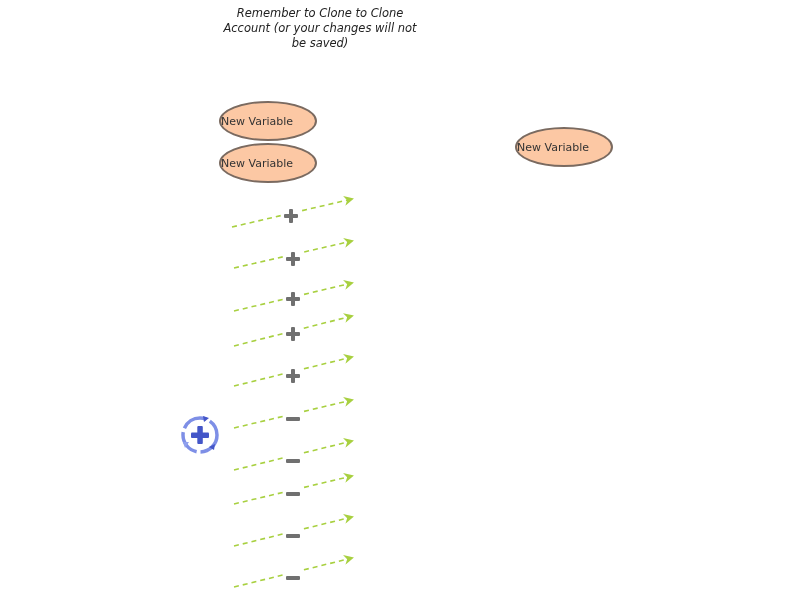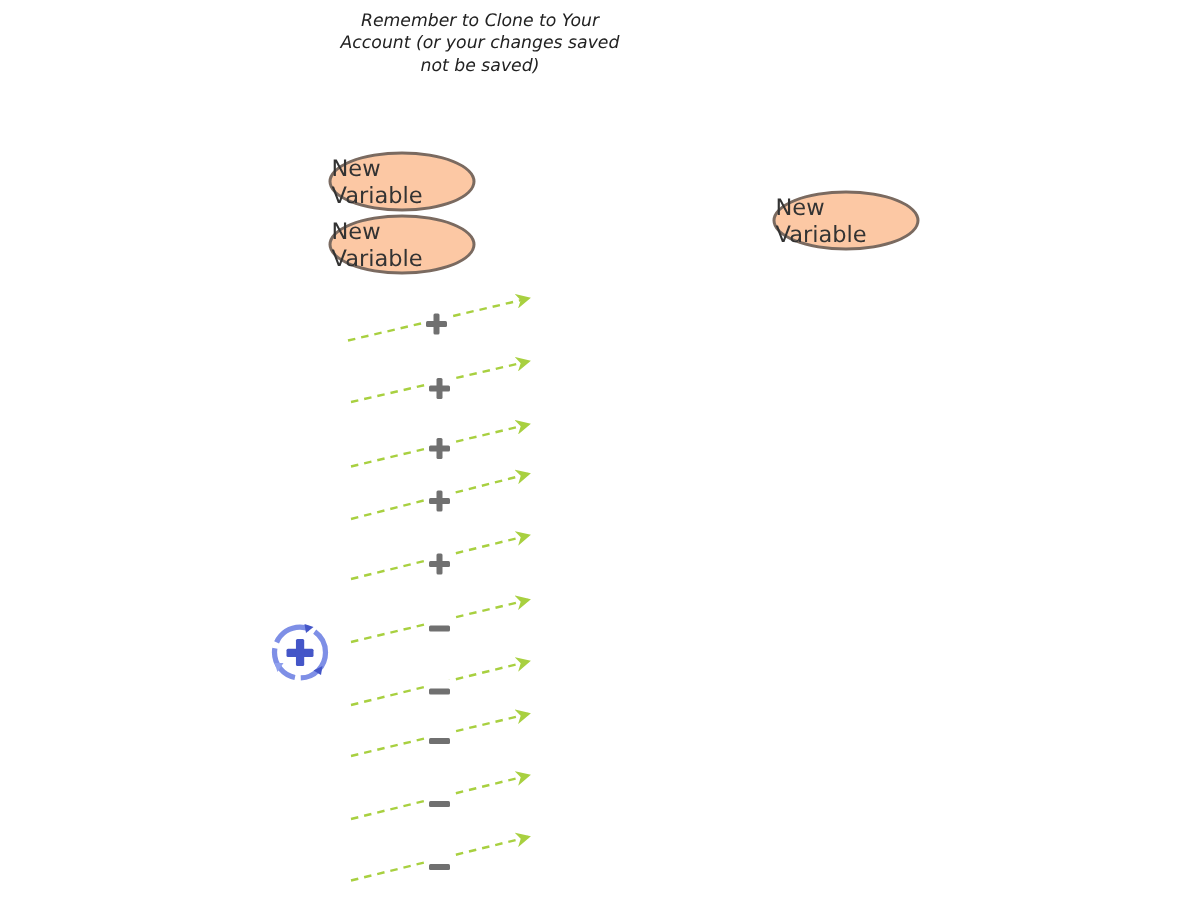--- a/index.html
+++ b/index.html
@@ -1,25 +1,25 @@
 <!DOCTYPE html>
 <html><head>
 <meta charset="utf-8">
 <style>
   html, body { margin:0; padding:0; }
   body { width:800px; height:600px; background:#ffffff; position:relative; overflow:hidden; font-family:"DejaVu Sans", sans-serif; }
   .notice { position:absolute; left:220px; top:6px; width:200px; text-align:center; font-style:italic; font-size:11.5px; line-height:15px; color:#222; }
-  .node { position:absolute; width:98px; height:40px; border-radius:50%; background:#fcc8a4; border:2px solid #7a6a60; box-sizing:border-box; display:flex; align-items:center; justify-content:center; font-size:15px; color:#333; }
+  .node { position:absolute; width:98px; height:40px; border-radius:50%; background:#fcc8a4; border:2px solid #7a6a60; box-sizing:border-box; display:flex; align-items:center; font-size:11px; color:#333; }
   svg.canvas { position:absolute; left:0; top:0; }
   .addbtn { position:absolute; left:177px; top:412px; width:46px; height:46px; cursor:pointer; }
 </style>
 </head>
 <body>
 
-<div class="notice">Remember to Clone to Your Account (or your changes saved not be saved)</div>
+<div class="notice">Remember to Clone to Clone Account (or your changes will not be saved)</div>
 
 <div id="nodes">
     <div class="node" style="left: 219px; top: 101px; background: rgb(252, 200, 164); border-color: rgb(122, 106, 96);">
       <span>New Variable</span>
     </div>
     <div class="node" style="left: 219px; top: 143px; background: rgb(252, 200, 164); border-color: rgb(122, 106, 96);">
       <span>New Variable</span>
     </div>
     <div class="node" style="left: 515px; top: 127px; background: rgb(252, 200, 164); border-color: rgb(122, 106, 96);">
       <span>New Variable</span>

